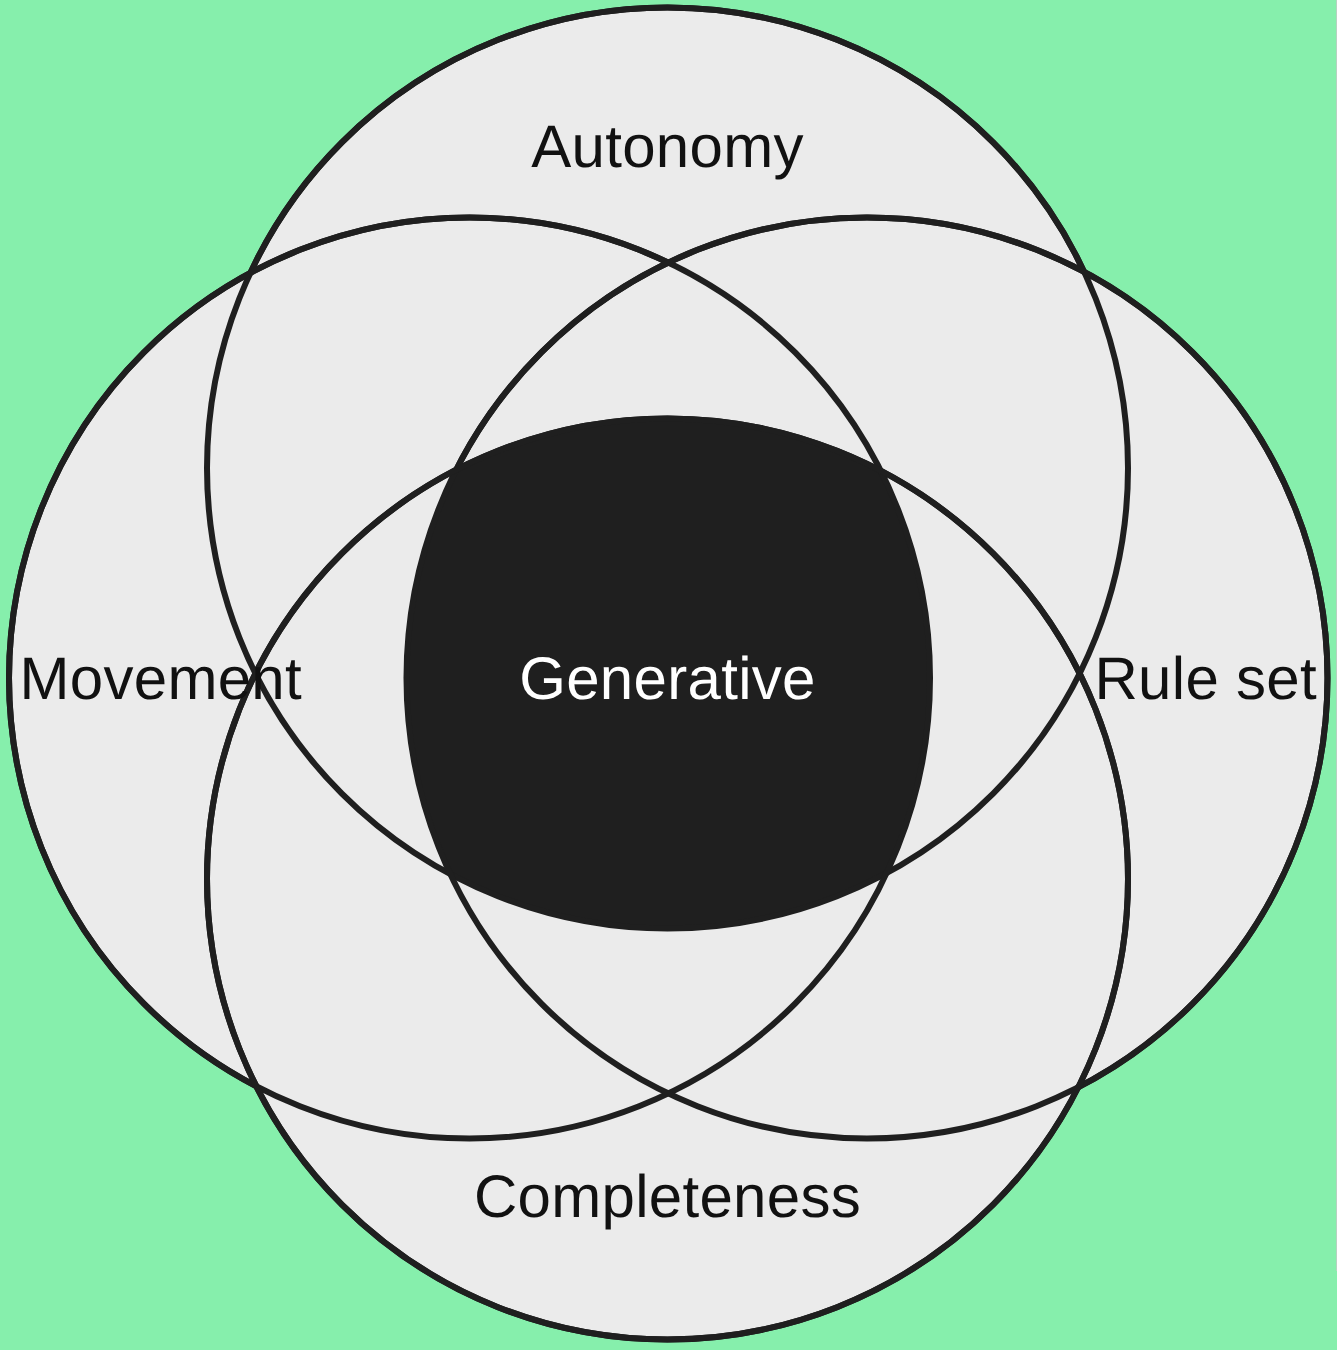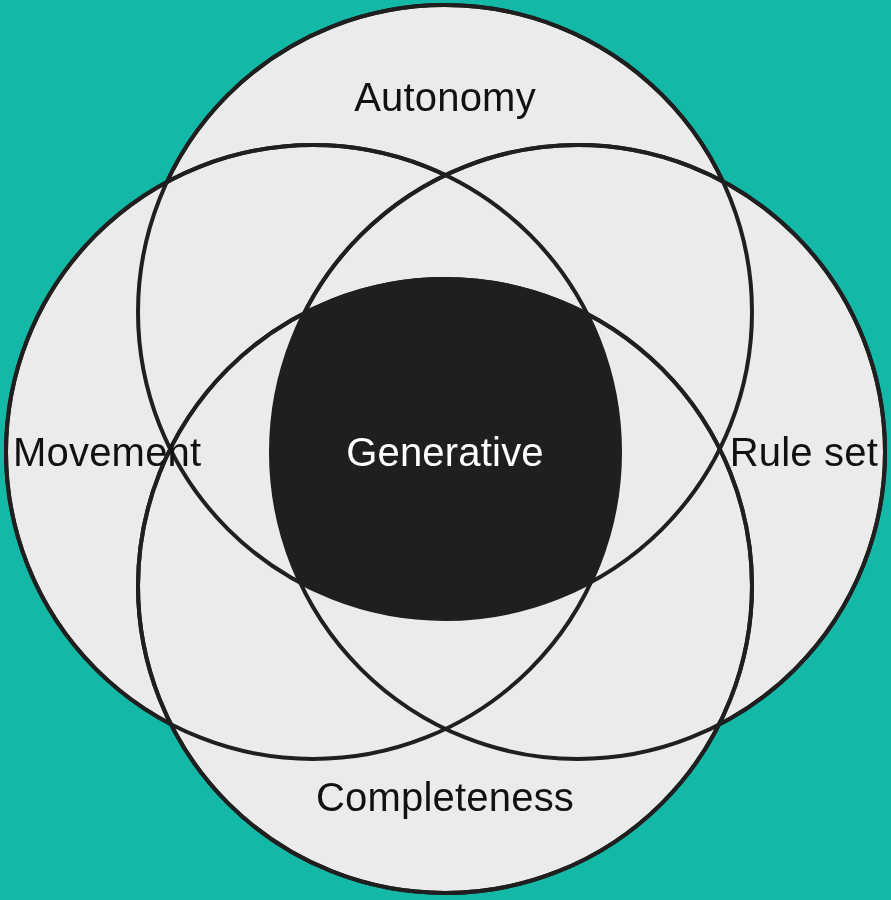--- a/index.html
+++ b/index.html
@@ -11,21 +11,21 @@
   body {
     width: 891px;
     height: 900px;
     font-family: "Liberation Sans", sans-serif;
     overflow: hidden;
   }
   #stage {
     position: relative;
     width: 891px;
     height: 900px;
-    background: #14b8a6;
+    background: #86efac;
   }
   #venn-svg {
     position: absolute;
     top: 0;
     left: 0;
     width: 891px;
     height: 900px;
     display: block;
   }
   .circle-shape {

